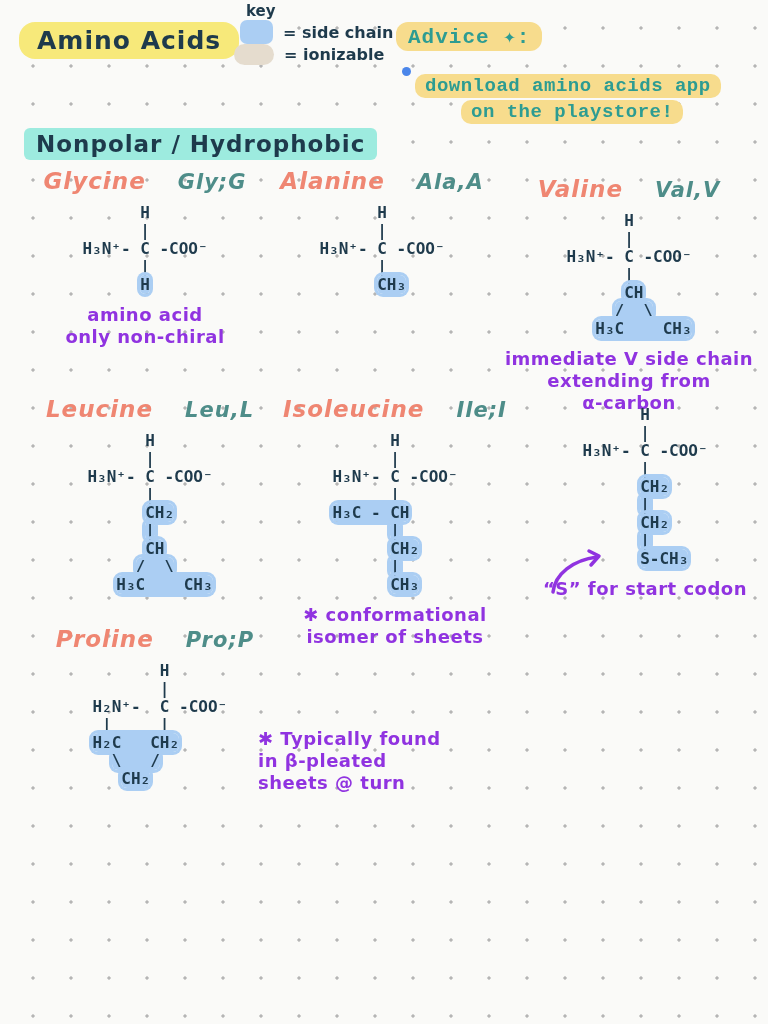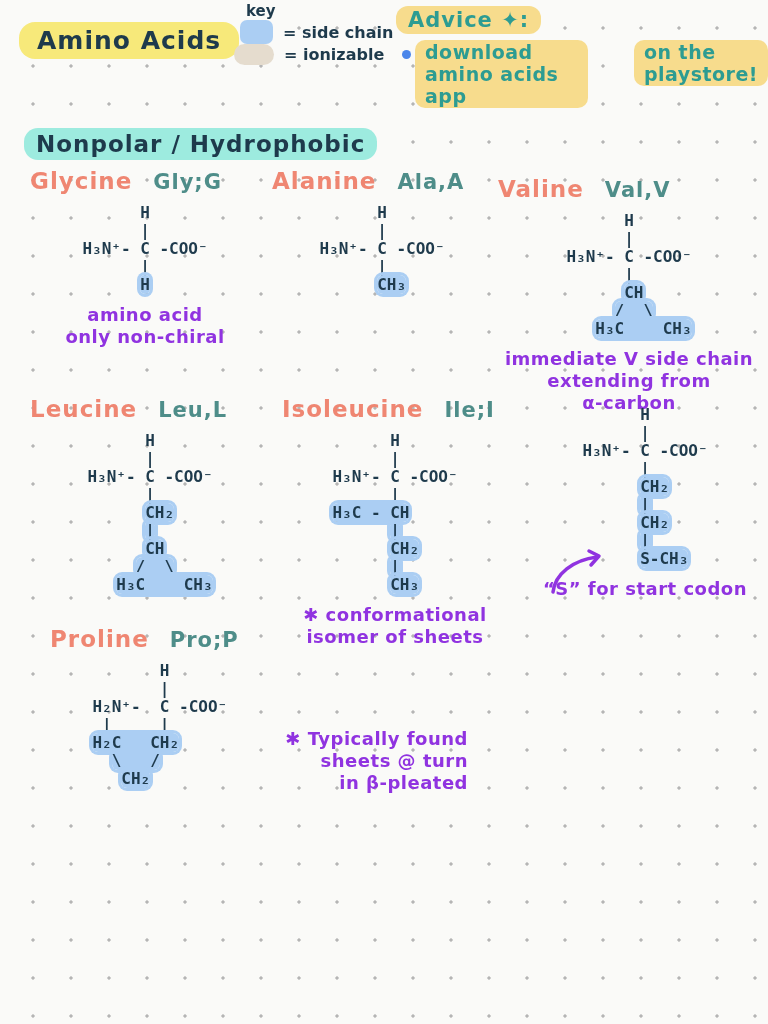--- a/index.html
+++ b/index.html
@@ -23,58 +23,58 @@
     position:absolute;left:19px;top:22px;font-size:25px;font-weight:bold;color:var(--ink);
     background:var(--yellow-hl);border-radius:16px;padding:4px 18px;letter-spacing:1px;
   }
   .key{position:absolute;left:228px;top:2px;}
   .key-label{font-size:15px;font-weight:bold;color:var(--ink);margin-left:18px;}
   .key-row{display:flex;align-items:center;}
   .swatch{display:inline-block;}
   .swatch-side{width:33px;height:24px;border-radius:7px;background:var(--blue-hl);margin-left:12px;}
   .swatch-ion{width:40px;height:21px;border-radius:11px;background:var(--beige);margin-left:6px;}
   .key-text{font-size:16px;font-weight:bold;margin-left:10px;}
-  .advice{position:absolute;left:396px;top:6px;width:372px;}
+  .advice{position:absolute;left:396px;top:22px;width:372px;font-family:Liberation Mono, monospace;}
   .advice-heading{
     display:inline-block;font-size:21px;font-weight:bold;color:var(--advice-teal);
     background:var(--advice-yellow);border-radius:12px;padding:2px 12px;letter-spacing:1px;
   }
   .advice-item{display:flex;margin-top:6px;}
   .advice-dot{width:9px;height:9px;border-radius:50%;background:var(--bullet-blue);margin:10px 4px 0 6px;flex:0 0 auto;}
-  .advice-lines{display:flex;flex-direction:row;align-items:flex-start;}
+  .advice-lines{display:flex;flex-direction:column;align-items:flex-start;margin-top:17px;}
   .advice-pill{
     font-size:19px;font-weight:bold;color:var(--advice-teal);background:var(--advice-yellow);
     border-radius:10px;padding:1px 10px;margin-bottom:2px;letter-spacing:0.5px;
   }
   .advice-lines .advice-pill:nth-child(2){margin-left:46px;}
   .section-title{
     position:absolute;left:24px;top:128px;font-size:23px;font-weight:bold;color:var(--ink);
-    background:var(--cyan-hl);border-radius:14px;padding:3px 12px;letter-spacing:1px;
+    background:var(--cyan-hl);border-radius:6px;padding:3px 12px;letter-spacing:1px;
   }
   
   .acid{position:absolute;text-align:center;}
-  .acid-head{display:flex;justify-content:flex-start;align-items:baseline;gap:21px;}
+  .acid-head{display:flex;justify-content:center;align-items:baseline;gap:32px;font-style:italic;}
   .acid-name{font-size:23px;font-weight:bold;color:var(--coral);letter-spacing:1px;}
   .acid-abbr{font-size:21px;font-weight:bold;color:var(--teal);letter-spacing:1px;}
   .structure{
     display:inline-block;text-align:left;margin-top:10px;
     font-family:"DejaVu Sans Mono",monospace;font-size:16px;font-weight:bold;
     line-height:18px;color:var(--ink);
   }
   .sline{white-space:pre;}
   .sline .hl{background:var(--blue-hl);border-radius:6px;box-shadow:0 0 0 3px var(--blue-hl);}
   .note{margin-top:10px;font-size:18px;line-height:22px;font-weight:bold;color:var(--purple);letter-spacing:0.5px;}
   #acid-glycine{left:30px;top:168px;width:230px;}
   #acid-alanine{left:272px;top:168px;width:220px;}
   #acid-valine{left:498px;top:176px;width:262px;}
   #acid-leucine{left:30px;top:396px;width:240px;}
   #acid-isoleucine{left:282px;top:396px;width:226px;}
   #acid-methionine{left:525px;top:396px;width:240px;}
   #acid-proline{left:50px;top:626px;width:210px;}
-  #acid-proline .note{position:absolute;left:208px;top:92px;width:210px;text-align:right;}
+  #acid-proline .note{position:absolute;left:208px;top:92px;width:210px;text-align:left;}
   #acid-methionine .arrow-svg{position:absolute;left:22px;top:152px;}
 </style>
 </head>
 <body>
 
 <div class="page">
 
   <div class="title">Amino Acids</div>
 
   <div class="key">
@@ -171,18 +171,18 @@
         </svg></section>
 
   <section class="acid" id="acid-proline">
     <div class="acid-head">
       <span class="acid-name">Proline</span>
       <span class="acid-abbr">Pro;P</span>
     </div>
     <div class="structure"><div class="sline">        H</div><div class="sline">        |</div><div class="sline"> H₂N⁺-  C -COO⁻</div><div class="sline">  |     |</div><div class="sline"> <span class="hl">H₂C   CH₂</span></div><div class="sline">   <span class="hl">\   /</span></div><div class="sline">    <span class="hl">CH₂</span></div></div>
     <div class="note">
           <div>✱ Typically found</div>
+          <div>in β-pleated</div>
           <div>sheets @ turn</div>
-          <div>in β-pleated</div>
         </div>
   </section>
 </div>
 </div>
 
 </body></html>

